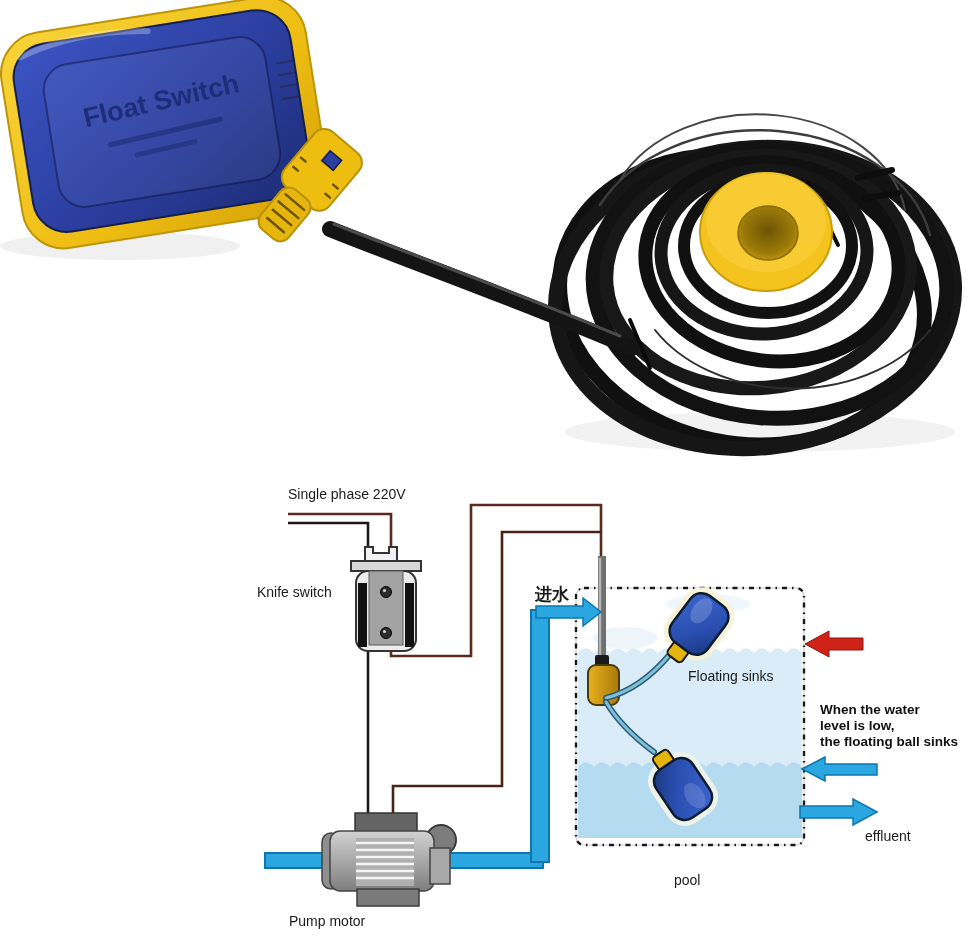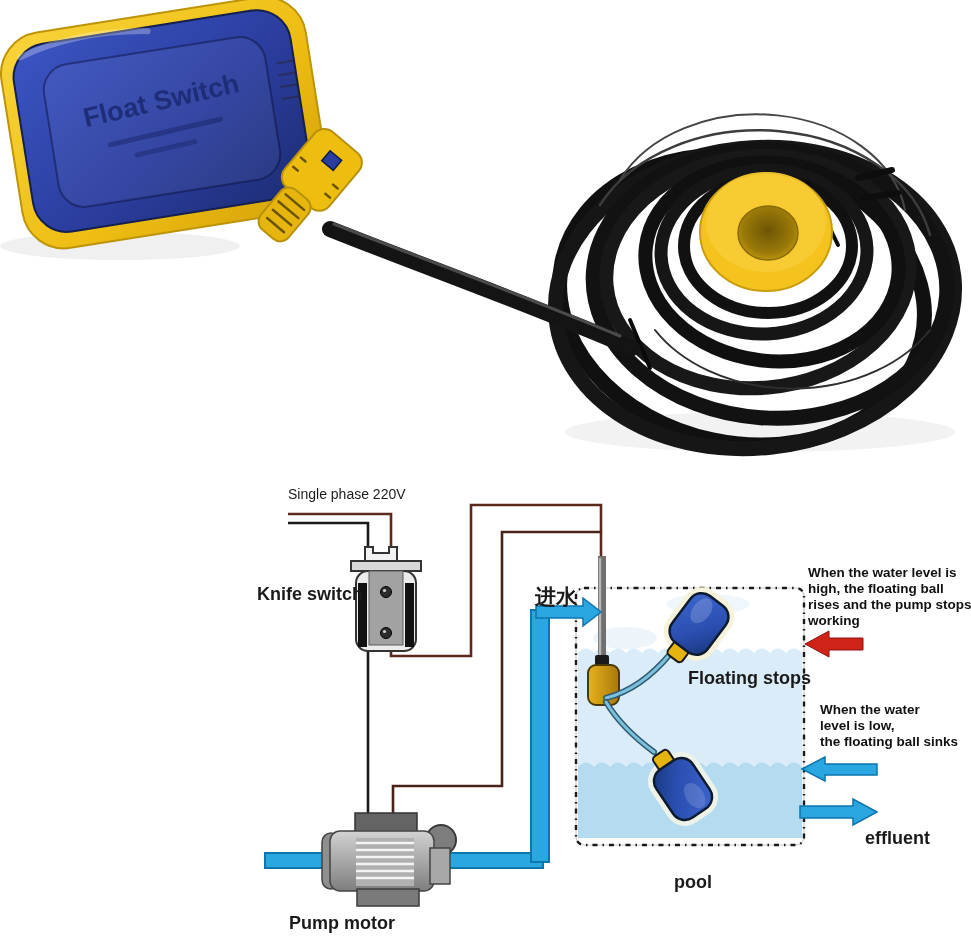--- a/index.html
+++ b/index.html
@@ -1,22 +1,22 @@
 <!DOCTYPE html>
 <html><head>
 <meta charset="utf-8">
 <style>
   html,body{margin:0;padding:0;background:#fff;}
   #stage{position:relative;width:971px;height:938px;background:#ffffff;overflow:hidden;
          font-family:"Liberation Sans", sans-serif;color:#1a1a1a;}
   #art{position:absolute;left:0;top:0;}
   .lbl{position:absolute;white-space:nowrap;color:#1a1a1a;}
   .lbl-lg{font-size:14px;}
-  .lbl-md{font-size:18px;font-weight:bold;}
-  .lbl-cn{font-size:21px;font-weight:700;text-align:center;}
+  .lbl-md{font-size:14px;}
+  .lbl-cn{font-size:17px;font-weight:700;text-align:center;}
   .note{position:absolute;font-size:13.5px;font-weight:700;line-height:1.18;
         white-space:pre-line;color:#111;}
   .emboss{font:700 27px "Liberation Sans", sans-serif;fill:#1c2b74;opacity:.92;}
 </style>
 </head>
 <body>
 
 <div id="stage">
 
 <svg id="art" width="971" height="938" viewBox="0 0 971 938">
@@ -208,26 +208,22 @@
     </g>
   </g>
 </svg>
 
 <div class="lbl lbl-lg" style="left:288px;top:486px;">Single phase 220V</div>
 
 <div class="lbl lbl-md" style="left:257px;top:584px;">Knife switch</div>
 
 <div class="lbl lbl-cn" style="left:535px;top:583px;">进水</div>
 
-<div class="lbl lbl-md" style="left:688px;top:668px;">Floating stops</div>
-
-<div class="note" style="left:808px;top:565px;width:164px;">When the water level is
-high, the floating ball
-rises and the pump stops
-working</div>
+<div class="lbl lbl-md" style="left:688px;top:668px;">Floating sinks</div>
+
 
 <div class="note" style="left:810px;top:702px;width:160px;margin-left:10px;">When the water
 level is low,
 the floating ball sinks</div>
 
 <div class="lbl lbl-md" style="left:817px;top:828px;margin-left:48px;">effluent</div>
 
 <div class="lbl lbl-md" style="left:674px;top:872px;">pool</div>
 
 <div class="lbl lbl-md" style="left:289px;top:913px;">Pump motor</div>

